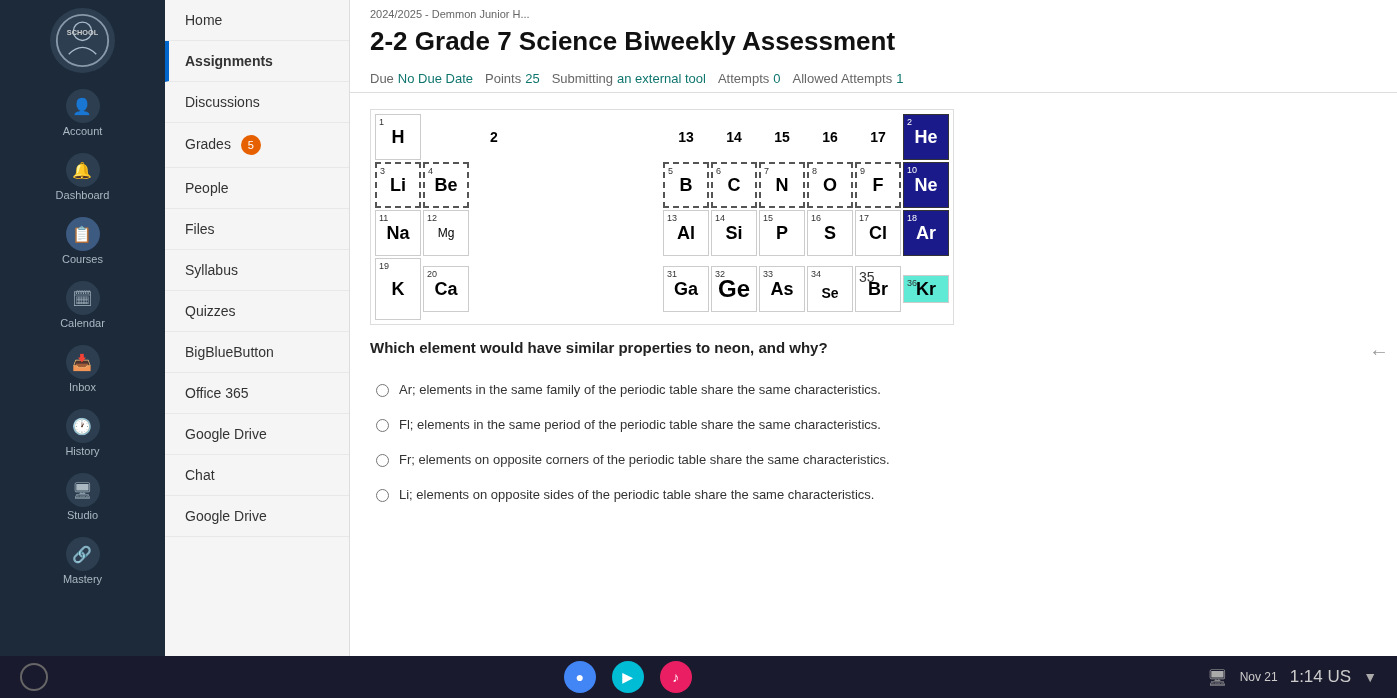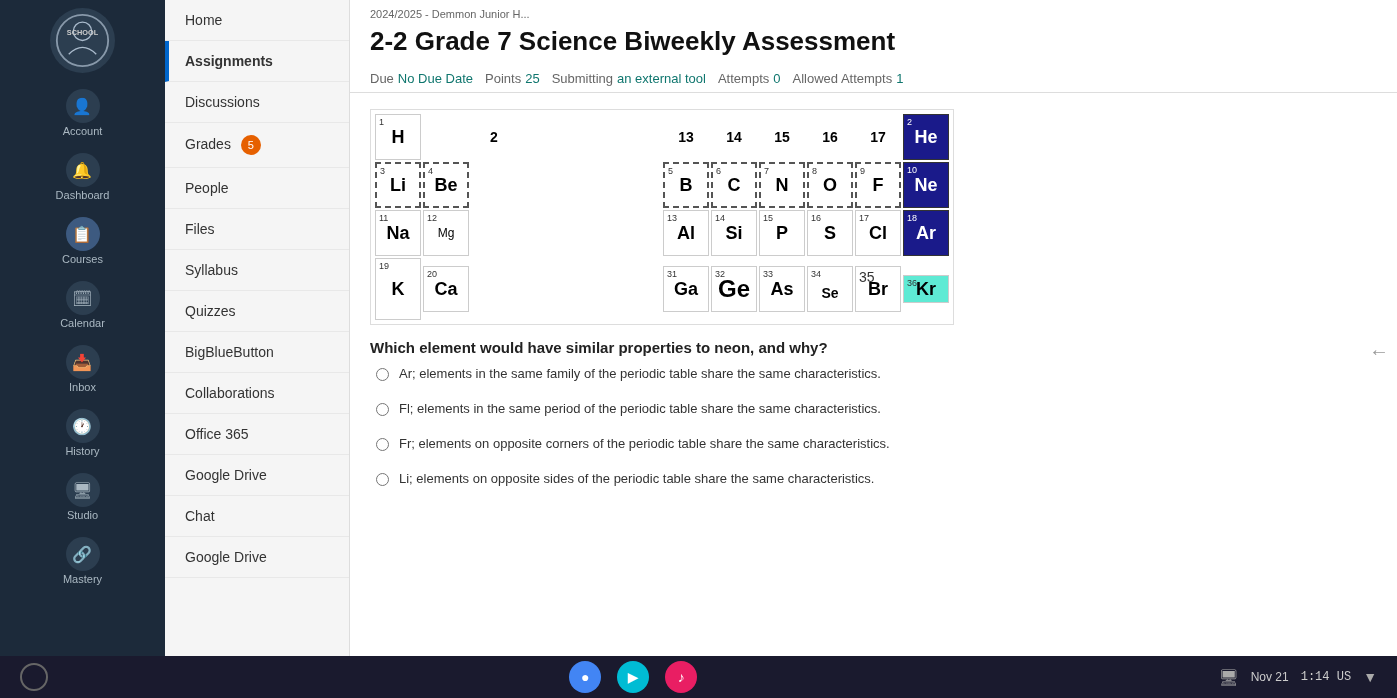--- a/index.html
+++ b/index.html
@@ -162,20 +162,21 @@
 
     .content-area {
       padding: 16px 20px;
     }
 
     
     .question-text {
       font-size: 15px;
       font-weight: bold;
       color: #222;
+      margin-bottom: 16px;
     }
 
     .answer-option {
       display: flex;
       align-items: flex-start;
       gap: 10px;
       padding: 10px 6px;
       font-size: 13px;
       color: #333;
       cursor: pointer;
@@ -304,21 +305,20 @@
   <div class="nav-item">Discussions</div>
   <div class="nav-item">
     <span>Grades</span>
     <span class="badge">5</span>
   </div>
   <div class="nav-item">People</div>
   <div class="nav-item">Files</div>
   <div class="nav-item">Syllabus</div>
   <div class="nav-item">Quizzes</div>
   <div class="nav-item">BigBlueButton</div>
-  <div class="nav-item">Collaborations</div>
   <div class="nav-item">Office 365</div>
   <div class="nav-item">Google Drive</div>
   <div class="nav-item">Chat</div>
   <div class="nav-item">Google Drive</div>
 </div>
 
 <div class="main-content">
   <div class="breadcrumb-bar">2024/2025 - Demmon Junior H...</div>
   <div class="page-title">2-2 Grade 7 Science Biweekly Assessment</div>
 
@@ -521,16 +521,16 @@
     <div class="taskbar-start-btn" style="width:28px;height:28px;border-radius:50%;border:2px solid #666;background:transparent;"></div>
   </div>
   <div class="taskbar-center">
     <div class="taskbar-icon chrome" style="background:#4285F4;color:white;font-size:14px;border-radius:50%;width:32px;height:32px;display:flex;align-items:center;justify-content:center;">●</div>
     <div class="taskbar-icon meet" style="background:#00BCD4;color:white;font-size:14px;border-radius:50%;width:32px;height:32px;display:flex;align-items:center;justify-content:center;">▶</div>
     <div class="taskbar-icon podcast" style="background:#e91e63;color:white;font-size:14px;border-radius:50%;width:32px;height:32px;display:flex;align-items:center;justify-content:center;">♪</div>
   </div>
   <div class="taskbar-right">
     <span style="font-size:16px;color:#aaa;">🖥</span>
     <span style="color:#ccc;font-size:12px;">Nov 21</span>
-    <span style="color:#ccc;font-size:12px;font-family:Liberation Mono, monospace;">1:14 US</span>
+    <span style="color:#ccc;font-size:17px;">1:14 US</span>
     <span style="font-size:14px;color:#aaa;">▼</span>
   </div>
 </div>
 
 </body></html>

